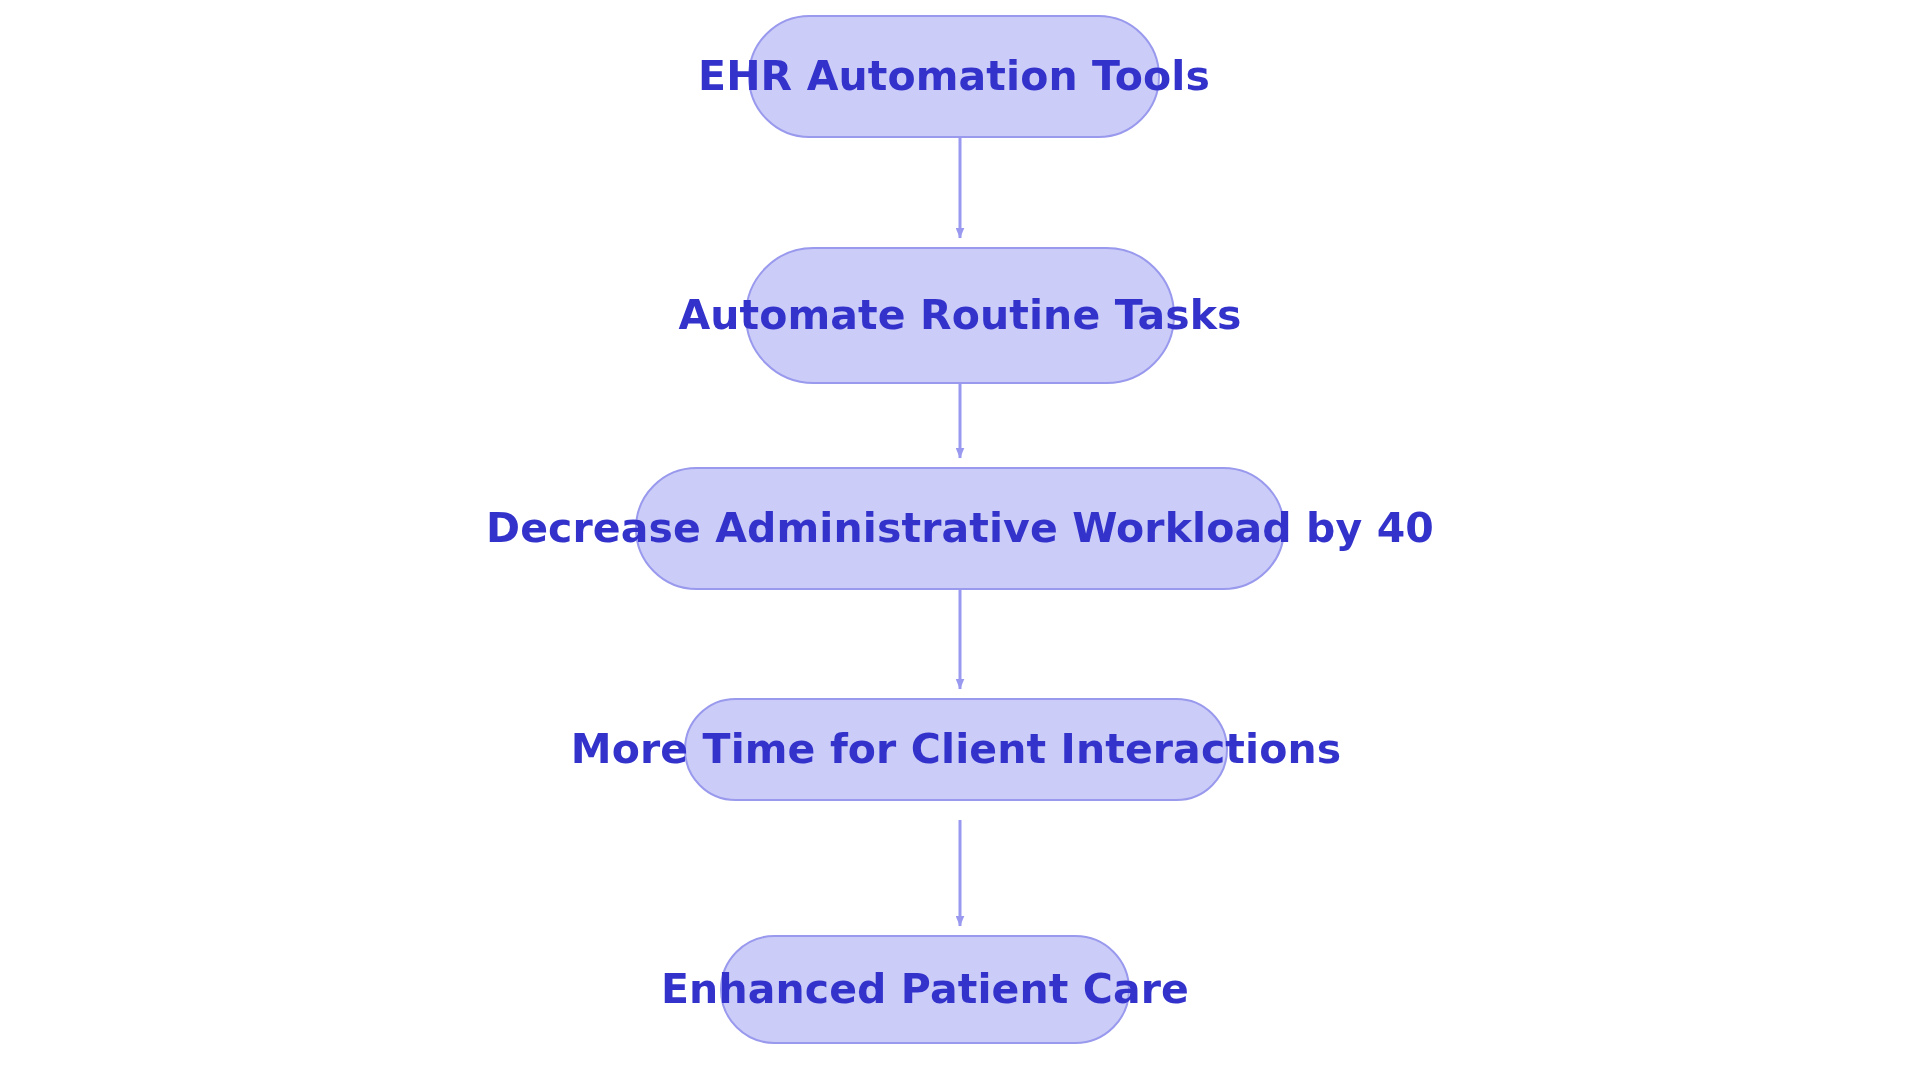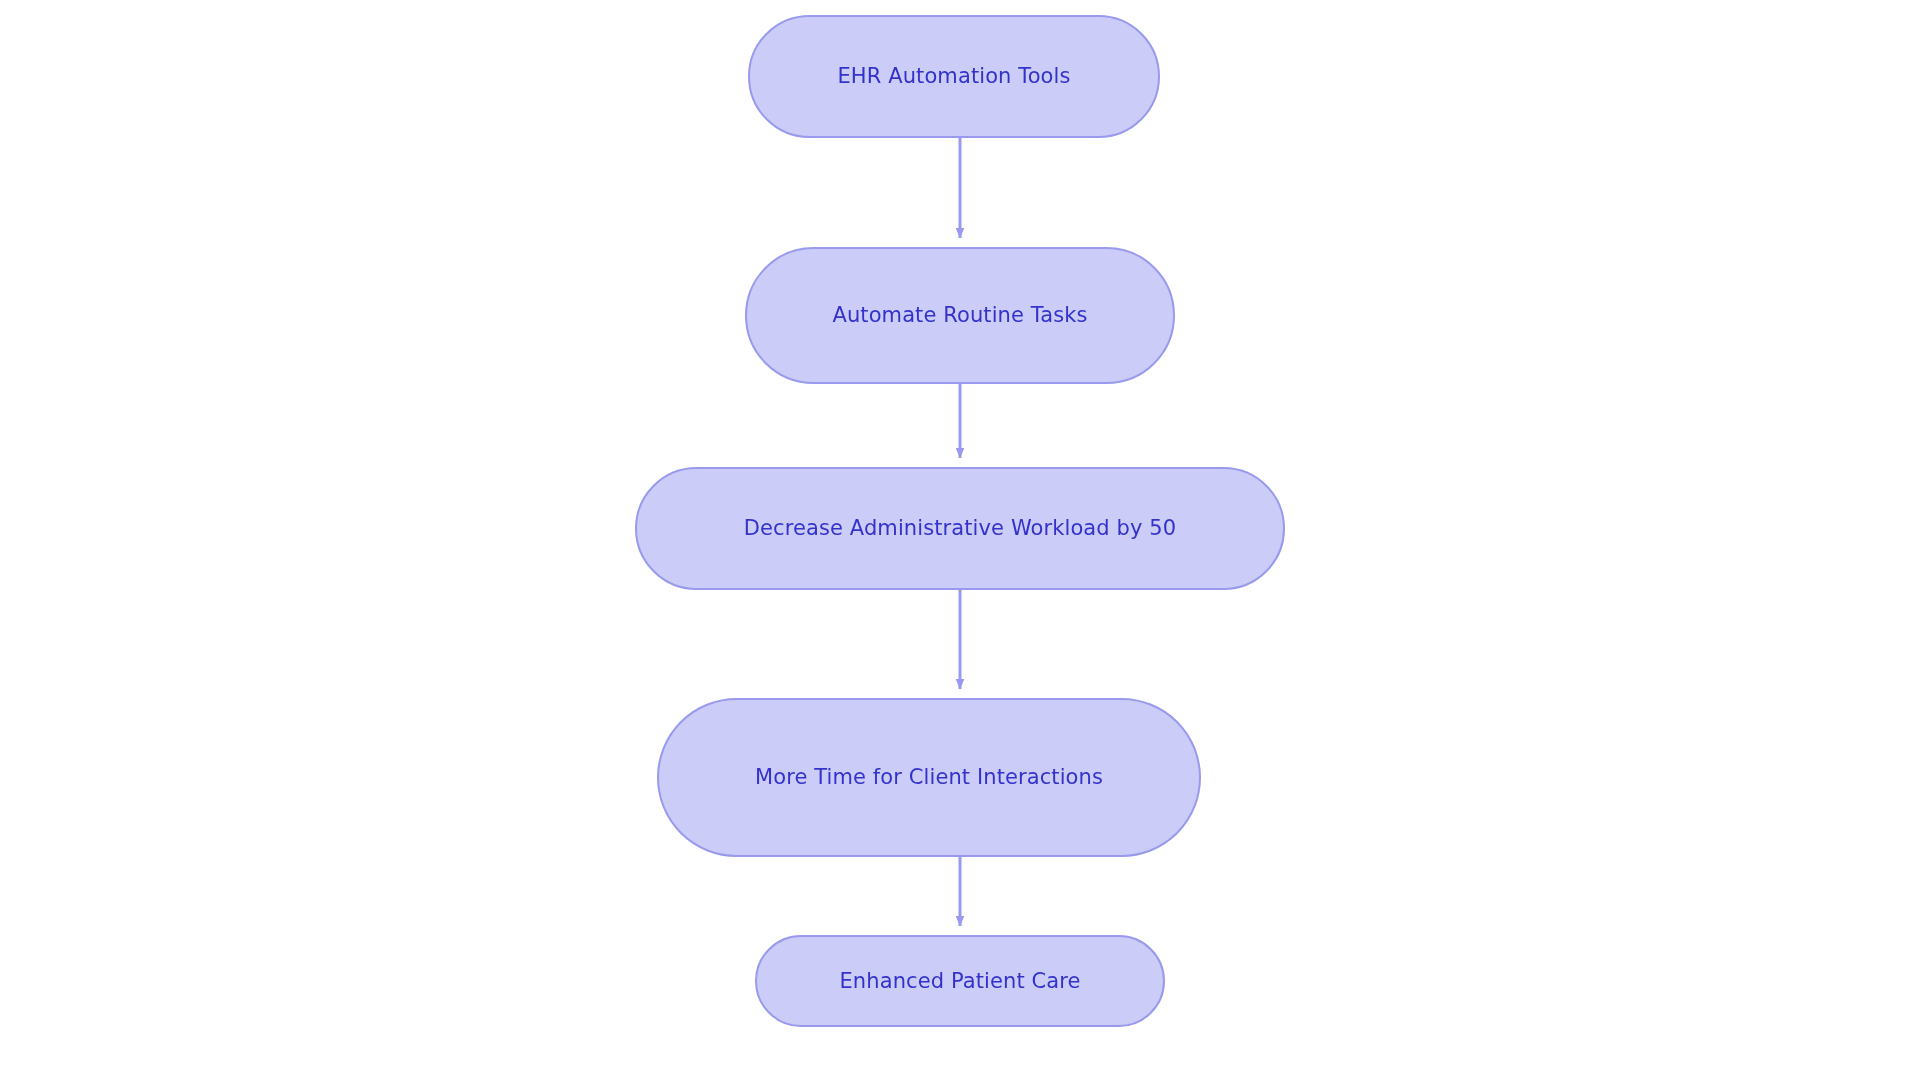--- a/index.html
+++ b/index.html
@@ -37,35 +37,35 @@
     display: flex;
     align-items: center;
     justify-content: center;
     background: #ccccf8;
     border: 2px solid #9999ee;
     border-radius: 999px;
     text-align: center;
   }
 
   .flow-node .node-label {
-    font-size: 21px;
-    font-weight: 400;
+    font-size: 41px;
+    font-weight: 700;
     color: #3333cc;
     letter-spacing: 0.1px;
     line-height: 1.15;
     white-space: nowrap;
     user-select: none;
   }
 
   
   .node-n0 { left: 748px;  top: 15px;   width: 412px; height: 123px; }
   .node-n1 { left: 745px;  top: 247px;  width: 430px; height: 137px; }
   .node-n2 { left: 635px;  top: 467px;  width: 650px; height: 123px; }
-  .node-n3 { left: 657px;  top: 698px;  width: 544px; height: 159px; }
-  .node-n4 { left: 755px;  top: 935px;  width: 410px; height: 92px; }
+  .node-n3 { left: 684px;  top: 698px;  width: 544px; height: 103px; }
+  .node-n4 { left: 720px;  top: 935px;  width: 410px; height: 109px; }
 </style>
 </head>
 <body>
 
 <div id="flow-canvas">
 
   <svg class="edge-layer" viewBox="0 0 1920 1083" width="1920" height="1083" xmlns="http://www.w3.org/2000/svg">
     <defs>
       <marker id="arrowhead" markerWidth="11" markerHeight="9" refX="10.5" refY="4.5" orient="auto" markerUnits="userSpaceOnUse">
         <path d="M 0 0 L 11 4.5 L 0 9 z" fill="#9999f0"></path>
@@ -88,21 +88,21 @@
 
   <div class="flow-node node-n0">
     <span class="node-label">EHR Automation Tools</span>
   </div>
 
   <div class="flow-node node-n1">
     <span class="node-label">Automate Routine Tasks</span>
   </div>
 
   <div class="flow-node node-n2">
-    <span class="node-label">Decrease Administrative Workload by 50</span>
+    <span class="node-label">Decrease Administrative Workload by 40</span>
   </div>
 
   <div class="flow-node node-n3">
     <span class="node-label">More Time for Client Interactions</span>
   </div>
 
   <div class="flow-node node-n4">
     <span class="node-label">Enhanced Patient Care</span>
   </div>
 

